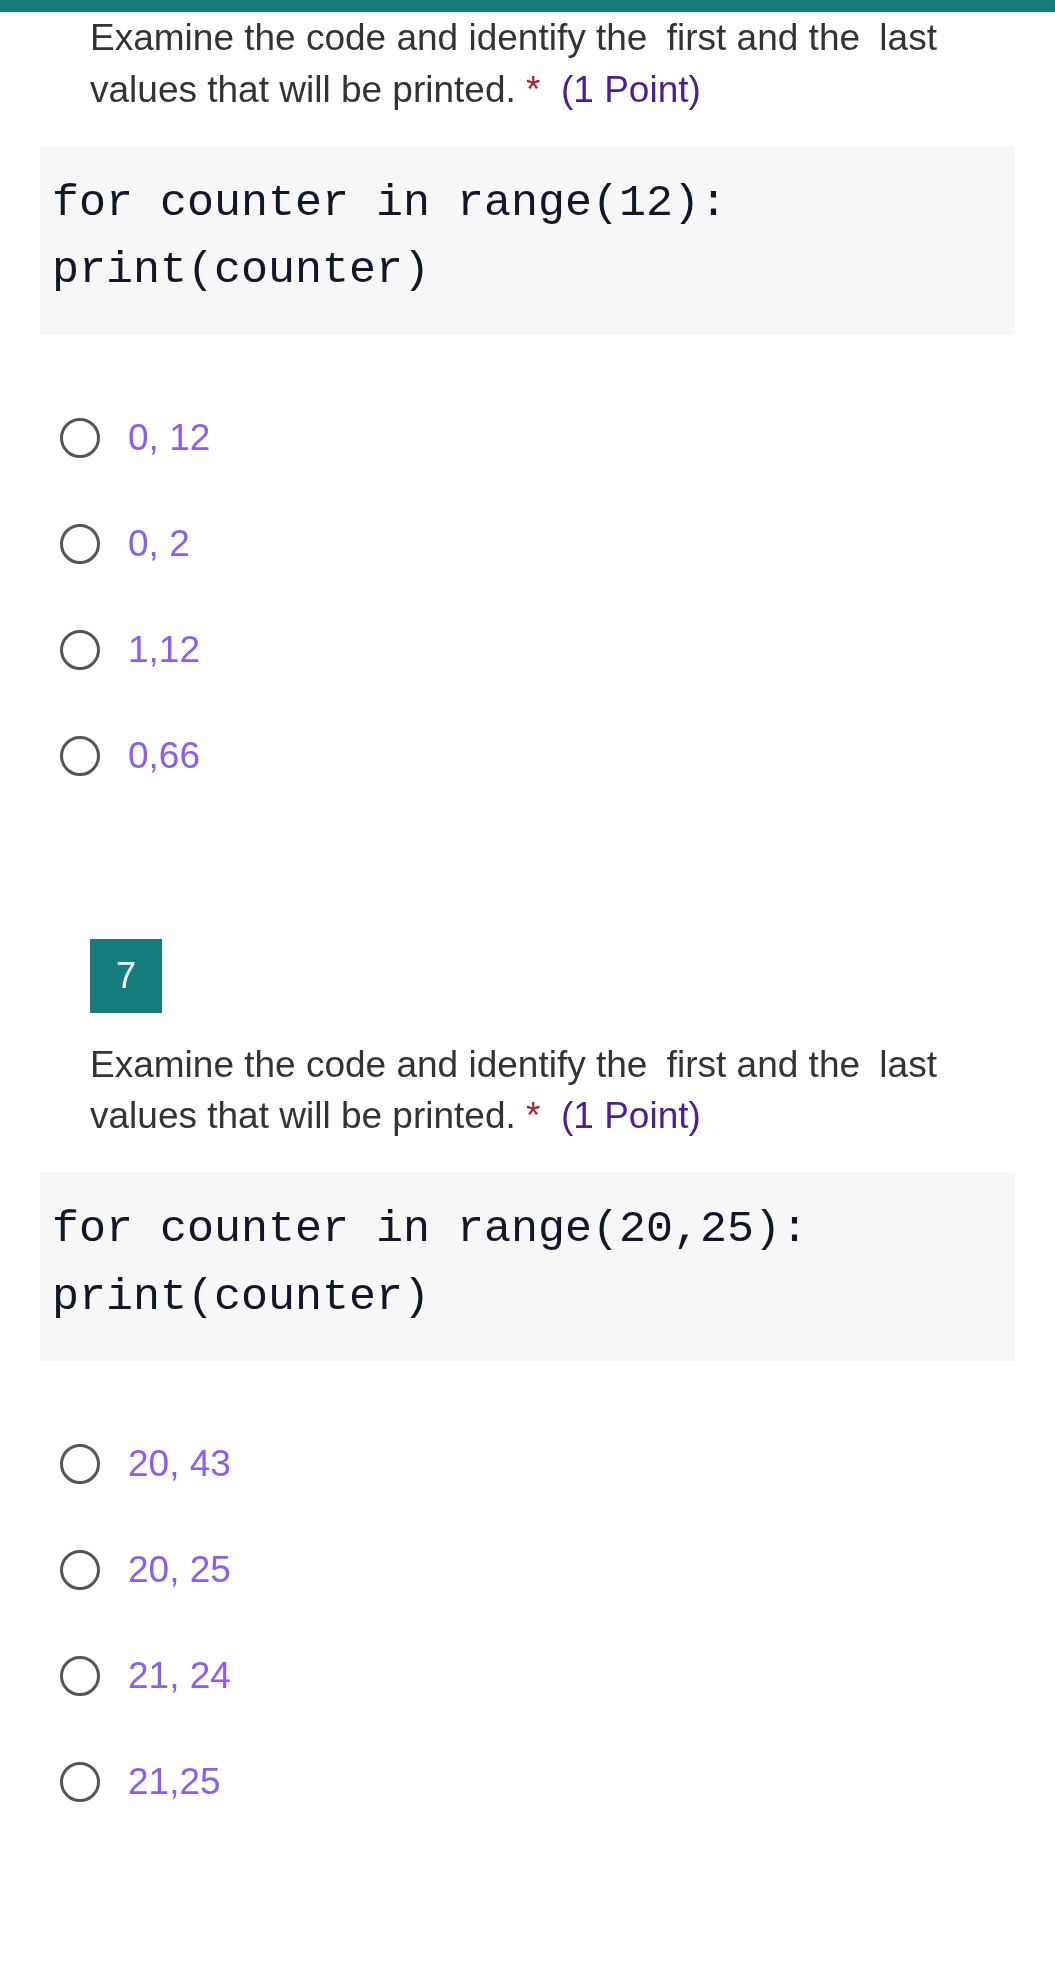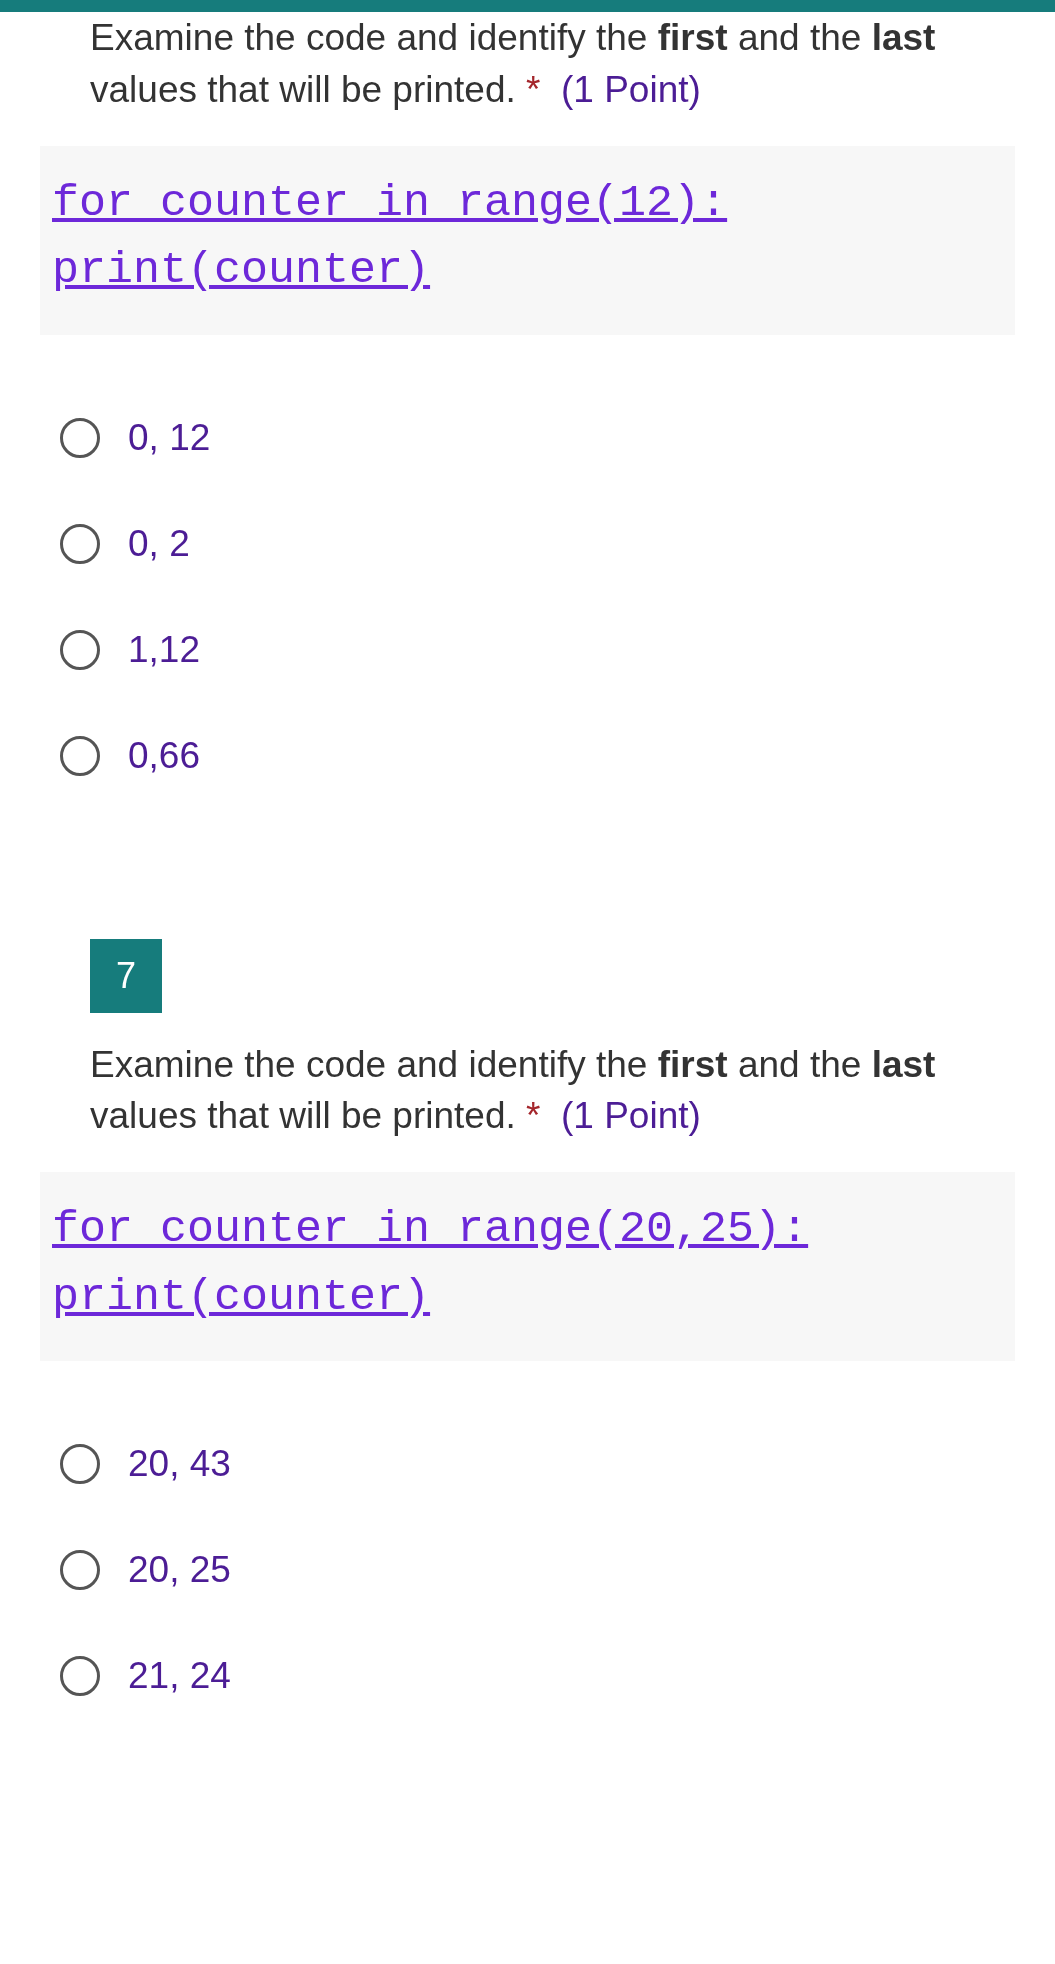--- a/index.html
+++ b/index.html
@@ -19,39 +19,38 @@
   }
   .question-header {
     padding: 0 60px 30px 90px;
   }
   .question-text {
     font-size: 37px;
     line-height: 1.4;
     color: #333333;
     font-weight: 400;
   }
-  .question-text b { font-weight: 700; }
+  .question-text b { font-weight: 400; margin-left: 9px; }
   .required-star {
     color: #a4262c;
     font-weight: 400;
   }
   .points {
     color: #4c1d95;
     font-weight: 400;
   }
   .code-block {
     background: #f7f7f7;
     margin: 0 40px 30px 40px;
     padding: 24px 12px 30px 12px;
     font-family: 'Consolas', 'Courier New', monospace;
     font-size: 45px;
     line-height: 1.5;
-    color: #6d28d9;
+    color: #0f172a;
     text-align: left;
-    text-decoration: underline;
   }
   .code-line1 { white-space: pre; }
   .code-line2 { white-space: pre; text-align: left; }
   .options {
     padding: 20px 40px 50px 60px;
   }
   .option {
     display: flex;
     align-items: center;
     padding: 32px 0;
@@ -61,21 +60,21 @@
     width: 40px;
     height: 40px;
     border: 3px solid #555555;
     border-radius: 50%;
     flex: 0 0 40px;
     margin-right: 28px;
     background: #ffffff;
   }
   .option-label {
     font-size: 37px;
-    color: #4c1d95;
+    color: #8b5cf6;
   }
   .question-number-box {
     display: inline-block;
     background: #167c7c;
     color: #ffffff;
     font-size: 36px;
     font-weight: 400;
     padding: 16px 26px;
     margin: 40px 0 26px 90px;
   }
@@ -143,14 +142,18 @@
       <span class="option-label">20, 43</span>
     </div>
     <div class="option">
       <span class="radio"></span>
       <span class="option-label">20, 25</span>
     </div>
     <div class="option">
       <span class="radio"></span>
       <span class="option-label">21, 24</span>
     </div>
+    <div class="option">
+      <span class="radio"></span>
+      <span class="option-label">21,25</span>
+    </div>
   </div>
 </div>
 
 </body></html>

